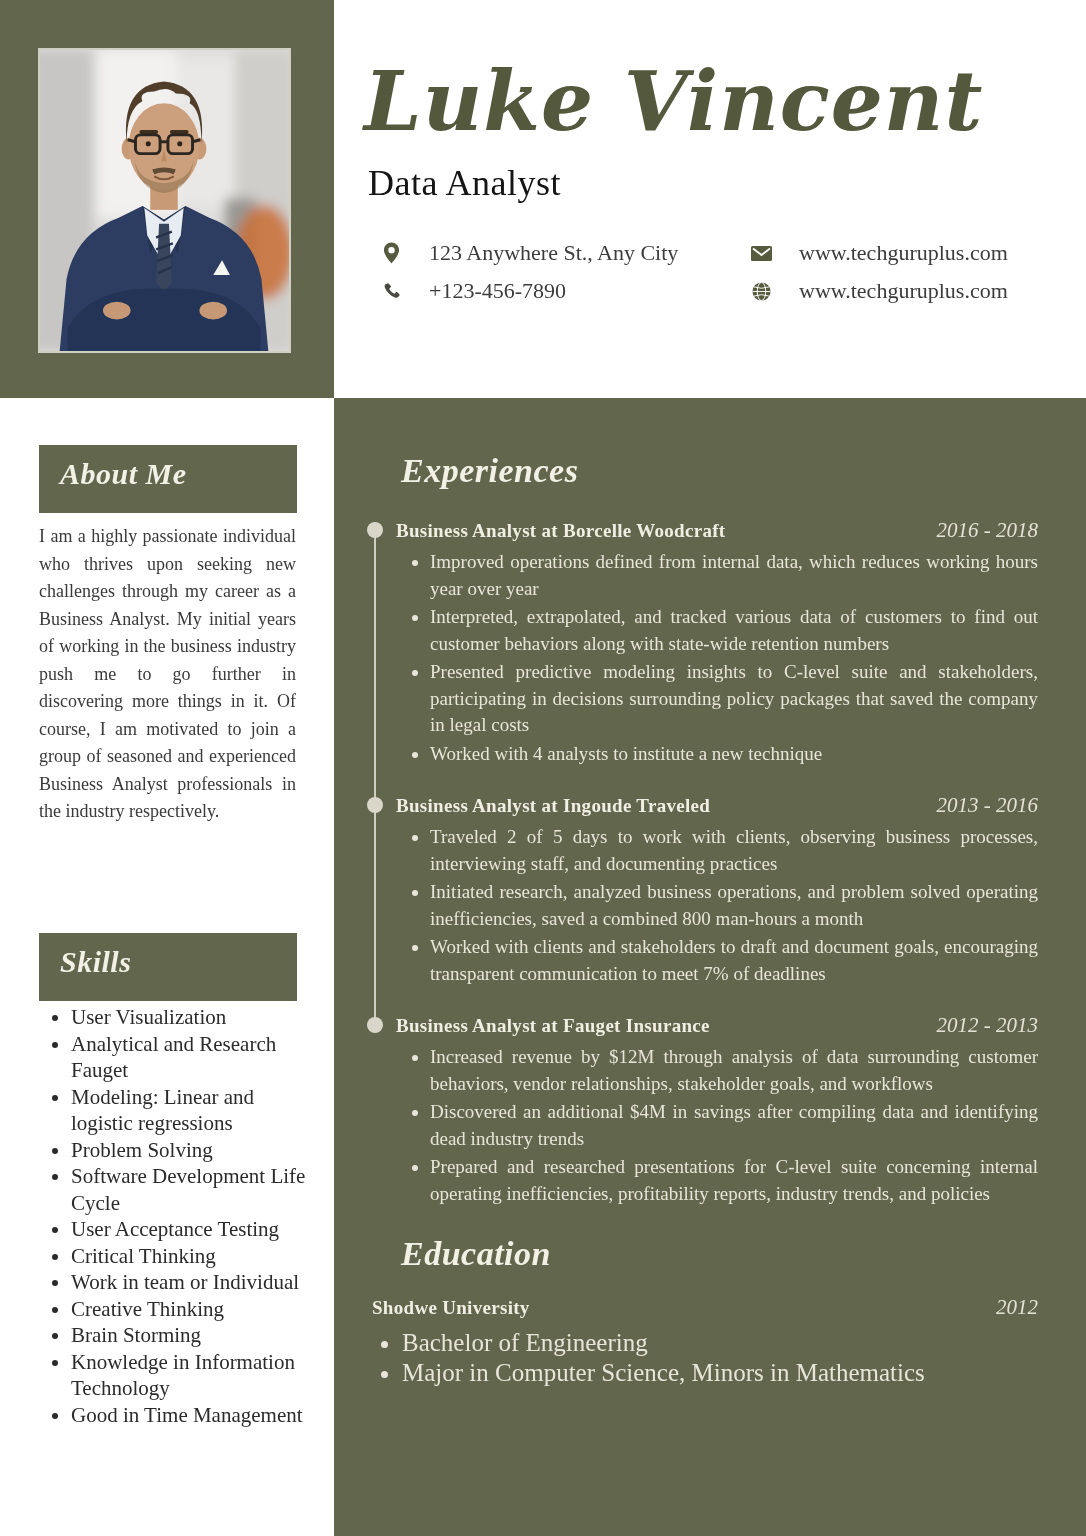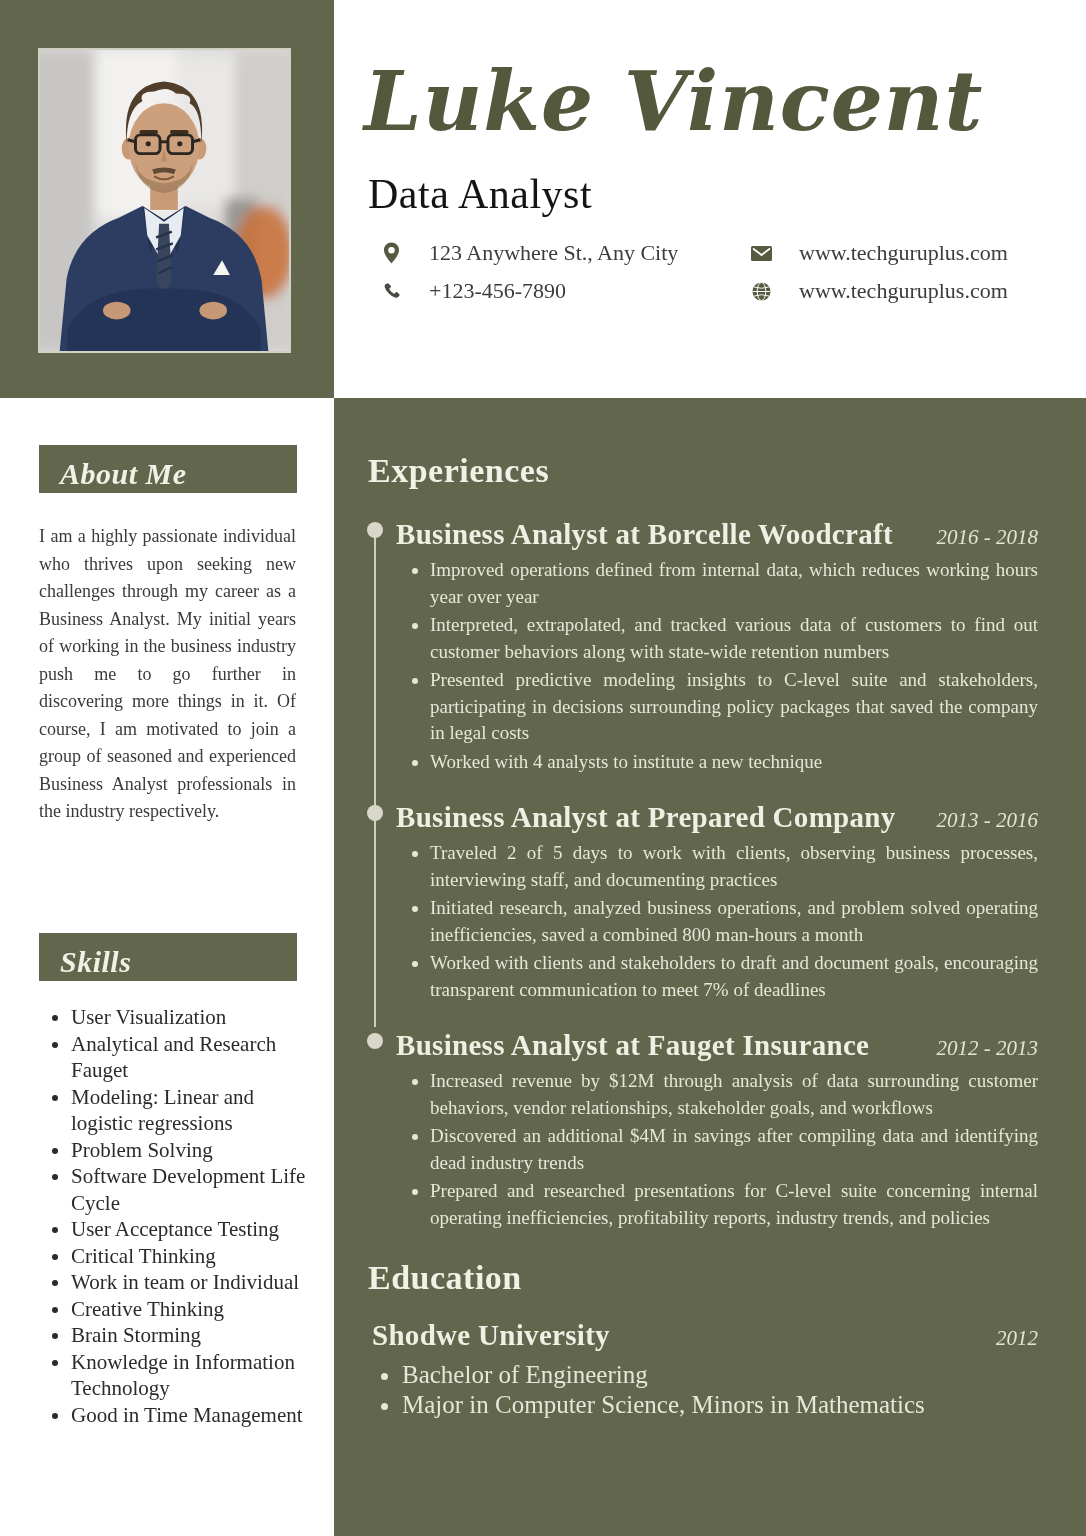--- a/index.html
+++ b/index.html
@@ -9,53 +9,53 @@
   
   .photo-panel{position:absolute;left:0;top:0;width:334px;height:398px;background:#62664c;}
   .photo{position:absolute;left:38px;top:48px;width:253px;height:305px;
          border:2px solid #cfcfc2;box-sizing:border-box;background:#dfdedd;overflow:hidden;}
   .photo svg{display:block;width:100%;height:100%;}
 
   
   .name{position:absolute;left:364px;top:56px;width:700px;
         font-family:"DejaVu Serif",serif;font-style:italic;font-weight:bold;
         font-size:82px;line-height:1.1;color:#54583c;letter-spacing:1px;}
-  .role{position:absolute;left:368px;top:170px;font-size:42px;color:#141414;letter-spacing:.5px;}
+  .role{position:absolute;left:368px;top:162px;font-size:36px;color:#141414;letter-spacing:.5px;}
   .contact{position:absolute;left:379px;top:240px;width:672px;
            display:grid;grid-template-columns:358px 1fr;row-gap:28px;gap:12px;}
   .c-item{display:flex;align-items:center;font-size:22px;color:#3c3c3c;}
   .c-icon{width:24px;height:24px;flex:0 0 24px;margin-right:26px;display:flex;
           align-items:center;justify-content:center;}
   .c-icon svg{display:block;}
 
   
-  .side-h{position:absolute;left:39px;width:258px;height:48px;background:#62664c;
+  .side-h{position:absolute;left:39px;width:258px;height:68px;background:#62664c;
           box-sizing:border-box;padding-left:21px;color:#f2f1e6;
           font-style:italic;font-weight:bold;font-size:30px;line-height:58px;letter-spacing:.5px;}
   .about-h{top:445px;}
   .skills-h{top:933px;}
   .about-p{position:absolute;left:39px;top:523px;width:257px;
            font-size:18px;line-height:27.5px;color:#3a3a3a;text-align:justify;}
   .skills-list{position:absolute;left:39px;top:1004px;width:268px;}
   .skills-list ul{margin:0;padding:0 0 0 32px;}
   .skills-list li{font-size:21px;line-height:26.5px;color:#2b2b2b;}
 
   
   .main{position:absolute;left:334px;top:398px;width:752px;height:1138px;
         background:#62664c;box-sizing:border-box;padding:52px 48px 0 34px;}
-  .section-h{font-weight:bold;font-size:34px;line-height:42px;
-             color:#f2f1e6;letter-spacing:.5px;}
+  .section-h{font-style:italic;font-weight:bold;font-size:34px;line-height:42px;
+             color:#f2f1e6;letter-spacing:.5px;margin-left:33px;}
   .timeline-line{position:absolute;left:40px;top:140px;width:2px;height:532px;
                  background:#cfcec0;z-index:0;}
   .jobs{margin-left:28px;position:relative;z-index:1;}
   .job{position:relative;margin-top:26px;}
   .dot{position:absolute;left:-29px;top:4px;width:16px;height:16px;border-radius:50%;
        background:#d8d7ca;}
   .job-head,.edu-head{display:flex;justify-content:space-between;align-items:baseline;}
-  .job-title,.edu-school{font-weight:bold;font-size:29px;color:#f0efe3;letter-spacing:.3px;}
+  .job-title,.edu-school{font-weight:bold;font-size:19px;color:#f0efe3;letter-spacing:.3px;}
   .job-dates,.edu-dates{font-style:italic;font-size:21px;color:#e4e3d5;}
   .job ul{margin:6px 0 0 0;padding:0 0 0 34px;}
   .job li{font-size:19px;line-height:26.5px;color:#e7e6d8;text-align:justify;margin-bottom:2px;}
   .edu{margin-top:26px;}
   .edu-head{margin:20px 0 0 4px;}
   .edu ul{margin:8px 0 0 4px;padding:0 0 0 30px;}
   .edu li{font-size:25px;line-height:30px;color:#e7e6d8;}
 </style>
 </head>
 <body>
@@ -205,21 +205,21 @@
           <li>Improved operations defined from internal data, which reduces working hours year over year</li>
           <li>Interpreted, extrapolated, and tracked various data of customers to find out customer behaviors along with state-wide retention numbers</li>
           <li>Presented predictive modeling insights to C-level suite and stakeholders, participating in decisions surrounding policy packages that saved the company in legal costs</li>
           <li>Worked with 4 analysts to institute a new technique</li>
         </ul>
       </div>
 
       <div class="job">
         <span class="dot"></span>
         <div class="job-head">
-          <span class="job-title">Business Analyst at Prepared Company</span>
+          <span class="job-title">Business Analyst at Ingoude Traveled</span>
           <span class="job-dates">2013 - 2016</span>
         </div>
         <ul>
           <li>Traveled 2 of 5 days to work with clients, observing business processes, interviewing staff, and documenting practices</li>
           <li>Initiated research, analyzed business operations, and problem solved operating inefficiencies, saved a combined 800 man-hours a month</li>
           <li>Worked with clients and stakeholders to draft and document goals, encouraging transparent communication to meet 7% of deadlines</li>
         </ul>
       </div>
 
       <div class="job">

